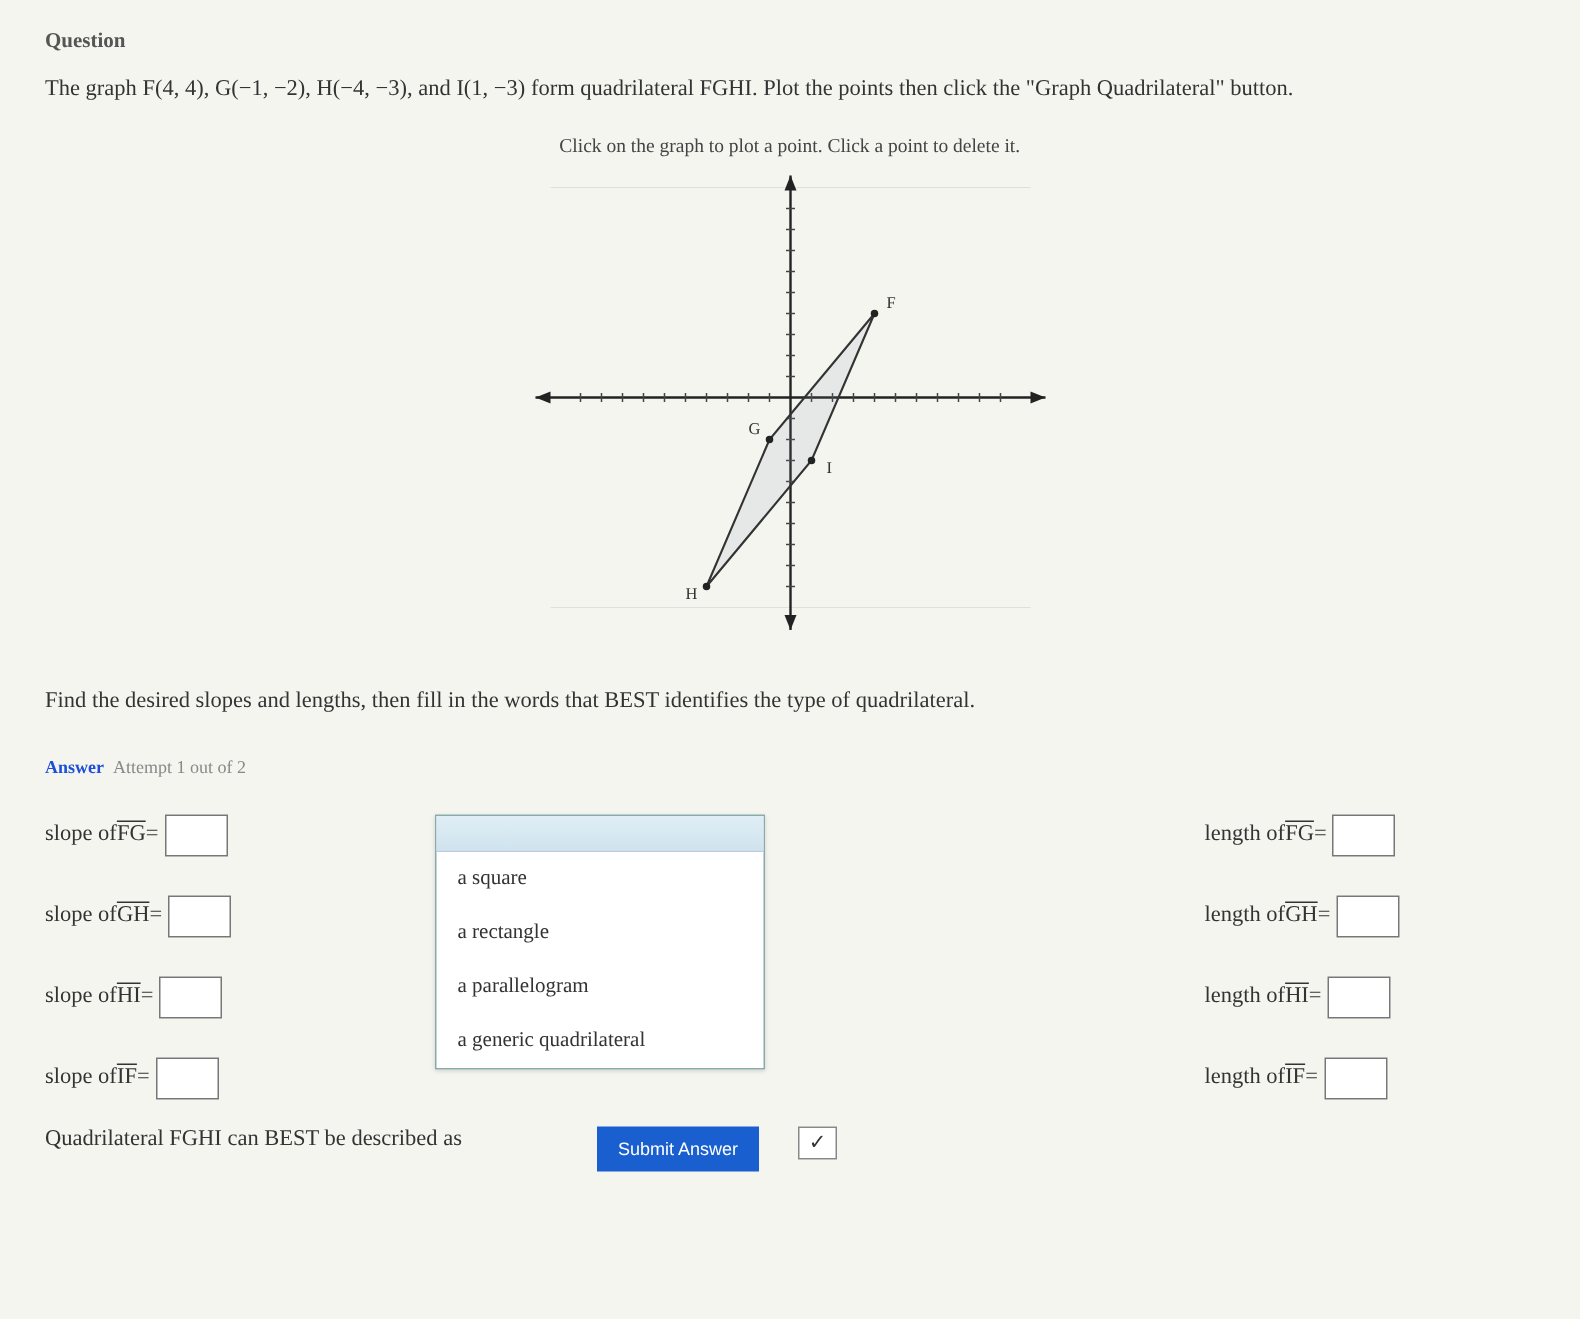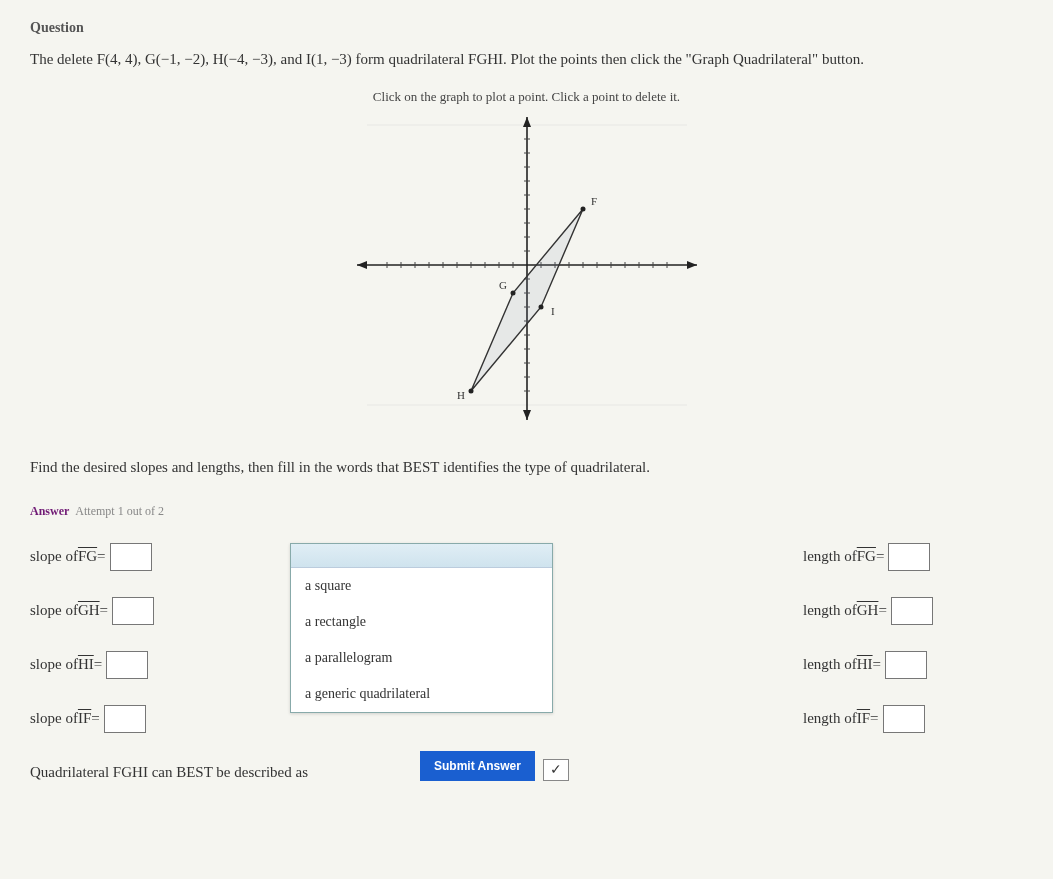--- a/index.html
+++ b/index.html
@@ -4,50 +4,50 @@
 <style>
 * { box-sizing: border-box; margin: 0; padding: 0; }
 body { font-family: Georgia, 'Times New Roman', serif; background: #f5f5f0; color: #333; padding: 20px 30px; width: 1053px; }
 .question-label { font-weight: bold; color: #555; font-size: 14px; margin-bottom: 12px; }
 .prompt { font-size: 15px; margin-bottom: 18px; line-height: 1.5; }
 .pt { }
 .graph-hint { text-align: center; font-size: 13px; color: #444; margin-bottom: 10px; }
 .graph-wrap { display: flex; justify-content: center; margin-bottom: 24px; }
 .subprompt { font-size: 15px; margin: 20px 0 28px 0; }
 .answer-label { font-size: 12px; color: #888; margin-bottom: 24px; }
-.answer-label b { color: #701a75; font-weight: bold; margin-right: 6px; }
+.answer-label b { color: #1d4ed8; font-weight: bold; margin-right: 6px; }
 .io-row { display: flex; gap: 60px; align-items: flex-start; justify-content: center; }
 .col { display: flex; flex-direction: column; gap: 26px; }
 .col-left { width: 200px; }
-.col-mid { width: 263px; }
+.col-mid { width: 220px; }
 .col-right { margin-left: auto; width: 220px; }
 .field { display: flex; align-items: center; font-size: 15px; white-space: nowrap; }
 .field .ov { text-decoration: overline; }
 .box { display: inline-block; width: 42px; height: 28px; border: 1px solid #777; background: #fff; margin-left: 4px; }
 .dropdown { border: 1px solid #8aa; background: #fff; box-shadow: 0 1px 3px rgba(0,0,0,0.15); }
 .dd-head { height: 24px; background: linear-gradient(#e0eef5,#cfe3ee); border-bottom: 1px solid #bcd; }
 .dd-item { padding: 10px 14px; font-size: 14px; color: #333; cursor: pointer; }
-.bottom-row { display: flex; align-items: flex-end; margin-top: 18px; }
+.bottom-row { display: flex; align-items: flex-start; gap: 18px; margin-top: 18px; }
 .desc-label { font-size: 15px; }
-.submit-btn { background: #1a5fd0; color: #fff; border: none; padding: 8px 14px; font-size: 12px; font-family: Arial, sans-serif; cursor: pointer; margin-left: 112px; font-weight: bold; }
+.submit-btn { background: #1a5fd0; color: #fff; border: none; padding: 8px 14px; font-size: 12px; font-family: Arial, sans-serif; cursor: pointer; margin-left: 72px; }
 .checkbox { width: 26px; height: 22px; border: 1px solid #888; background: #fff; display: inline-flex; align-items: center; justify-content: center; font-size: 14px; color: #333; margin-left: 8px; }
 svg .axis { stroke: #222; stroke-width: 1.6; }
 svg .tick { stroke: #444; stroke-width: 1; }
 svg .grid { stroke: #ddd; stroke-width: 0.6; }
 svg .shape { stroke: #333; stroke-width: 1.4; fill: rgba(120,140,170,0.12); }
 svg .plabel { font: 11px Georgia; fill: #333; }
 svg .arrow { fill: #222; }
 </style>
 </head>
 <body>
 
 <div class="question-label">Question</div>
 
 <div class="prompt">
-  <span>The delete </span>
+  <span>The graph </span>
   <span class="pt">F(4, 4)</span>, 
   <span class="pt">G(−1, −2)</span>, 
   <span class="pt">H(−4, −3)</span>, and 
   <span class="pt">I(1, −3)</span>
   <span> form quadrilateral FGHI. Plot the points then click the "Graph Quadrilateral" button.</span>
 </div>
 
 <div class="graph-hint">Click on the graph to plot a point. Click a point to delete it.</div>
 
 <div class="graph-wrap">

